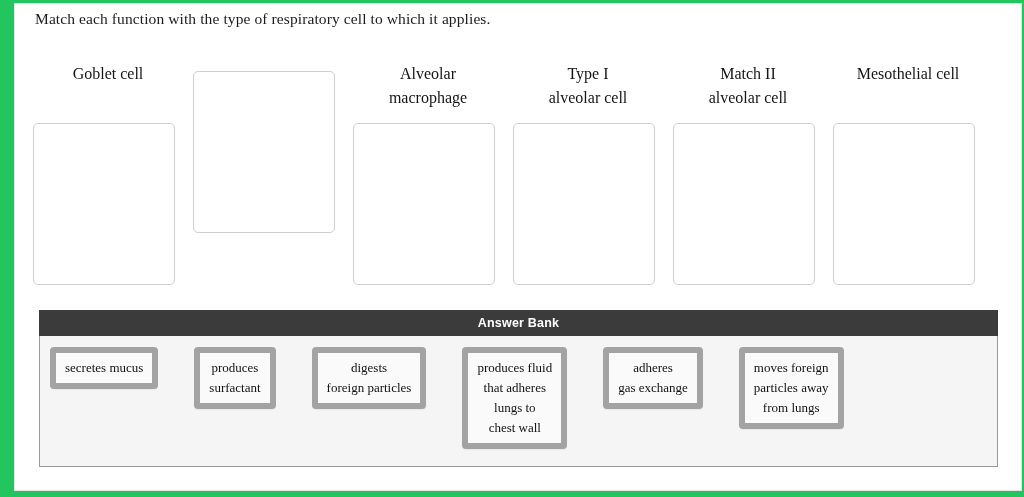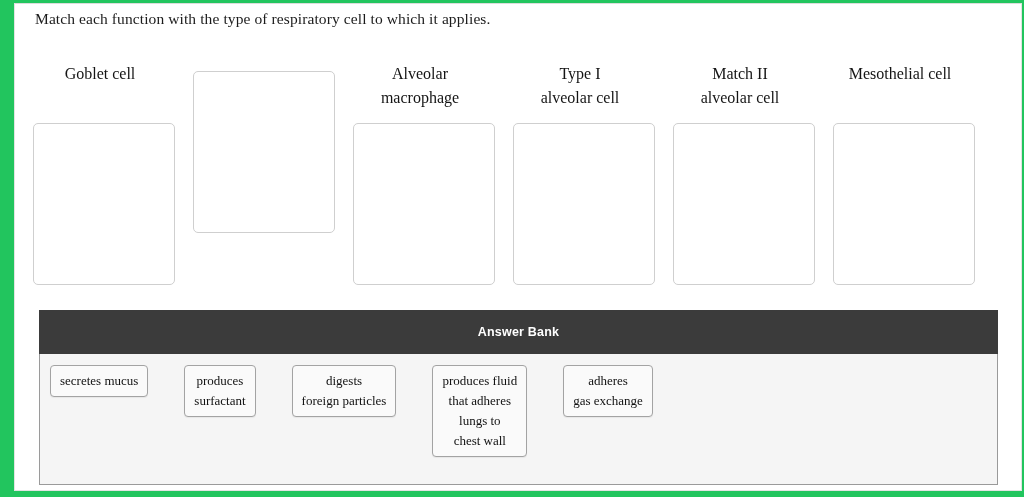--- a/index.html
+++ b/index.html
@@ -51,21 +51,21 @@
     top: 58px;
     width: 974px;
     display: flex;
     justify-content: flex-start;
   }
   .column {
     width: 142px;
     margin-right: 18px;
     display: flex;
     flex-direction: column;
-    align-items: flex-end;
+    align-items: flex-start;
   }
   .column:last-child { margin-right: 16px; }
   .col-label {
     font-size: 16px;
     line-height: 24px;
     color: #141414;
     text-align: center;
     width: 150px;
     white-space: nowrap;
   }
@@ -90,21 +90,21 @@
 
   
   .answer-bank {
     position: absolute;
     left: 24px;
     top: 306px;
     width: 959px;
     box-sizing: border-box;
   }
   .bank-header {
-    height: 44px;
+    height: 26px;
     background: #3b3b3b;
     color: #ffffff;
     font-family: "Liberation Sans", sans-serif;
     font-size: 12.5px;
     font-weight: bold;
     display: flex;
     align-items: center;
     justify-content: center;
     letter-spacing: 0.2px;
   }
@@ -114,21 +114,21 @@
     border-top: none;
     box-sizing: border-box;
     min-height: 131px;
     padding: 11px 10px 10px 10px;
     display: flex;
     align-items: flex-start;
     flex-wrap: wrap;
   }
   .tile {
     background: #fafafa;
-    border: 1px solid #a3a3a3;
+    border: 6px solid #a3a3a3;
     border-radius: 4px;
     font-size: 13px;
     line-height: 20px;
     color: #111111;
     text-align: center;
     padding: 5px 9px;
     margin-right: 36px;
     box-sizing: border-box;
     box-shadow: 0 1px 1px rgba(0,0,0,0.06);
     cursor: move;
@@ -225,18 +225,23 @@
           <span class="tline">that adheres</span>
           <span class="tline">lungs to</span>
           <span class="tline">chest wall</span>
         </div>
 
         <div class="tile">
           <span class="tline">adheres</span>
           <span class="tline">gas exchange</span>
         </div>
 
+        <div class="tile">
+          <span class="tline">moves foreign</span>
+          <span class="tline">particles away</span>
+          <span class="tline">from lungs</span>
+        </div>
 
       </div>
     </div>
 
   </div>
 </div>
 
 </body></html>

